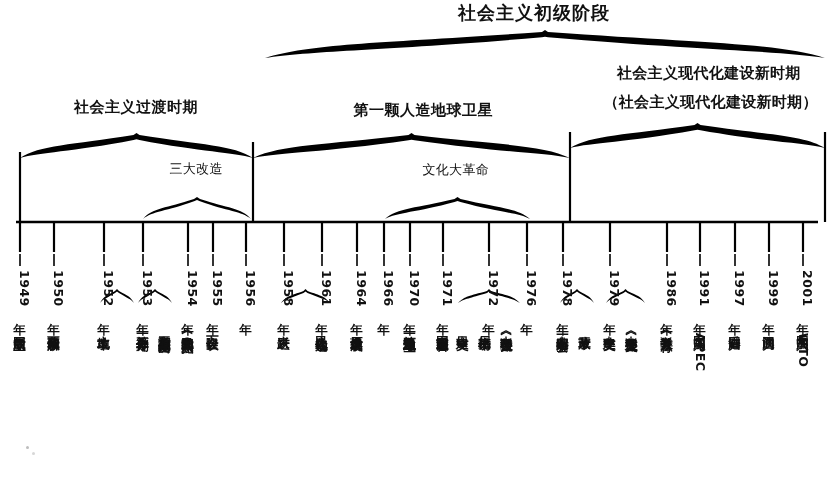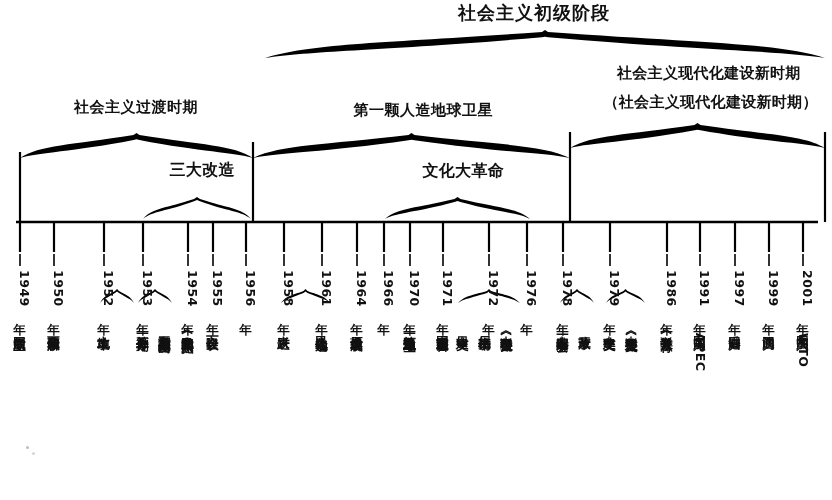--- a/index.html
+++ b/index.html
@@ -15,21 +15,21 @@
   svg.layer{position:absolute;left:0;top:0;width:832px;height:500px;pointer-events:none;}
 
   
   .tx{position:absolute;white-space:nowrap;line-height:1.05;}
   .vtx{position:absolute;white-space:nowrap;line-height:1.0;
        writing-mode:vertical-rl;text-orientation:upright;}
 
   .main-title{font-size:18px;font-weight:700;letter-spacing:1px;}
   .sec-title{font-size:15px;font-weight:700;letter-spacing:.5px;}
   .sec-title-sm{font-size:15px;font-weight:700;letter-spacing:.3px;}
-  .sub-title{font-size:16px;font-weight:700;letter-spacing:.3px;}
+  .sub-title{font-size:13px;font-weight:400;letter-spacing:.3px;}
 
   .year{font-size:12.5px;font-weight:700;letter-spacing:.5px;}
   .ev{font-size:12.5px;font-weight:700;letter-spacing:.5px;}
   .ev-latin{writing-mode:vertical-rl;text-orientation:sideways;}
 
   .speck{position:absolute;width:3px;height:3px;background:#bdbdbd;border-radius:50%;}
 </style>
 </head>
 <body>
 

